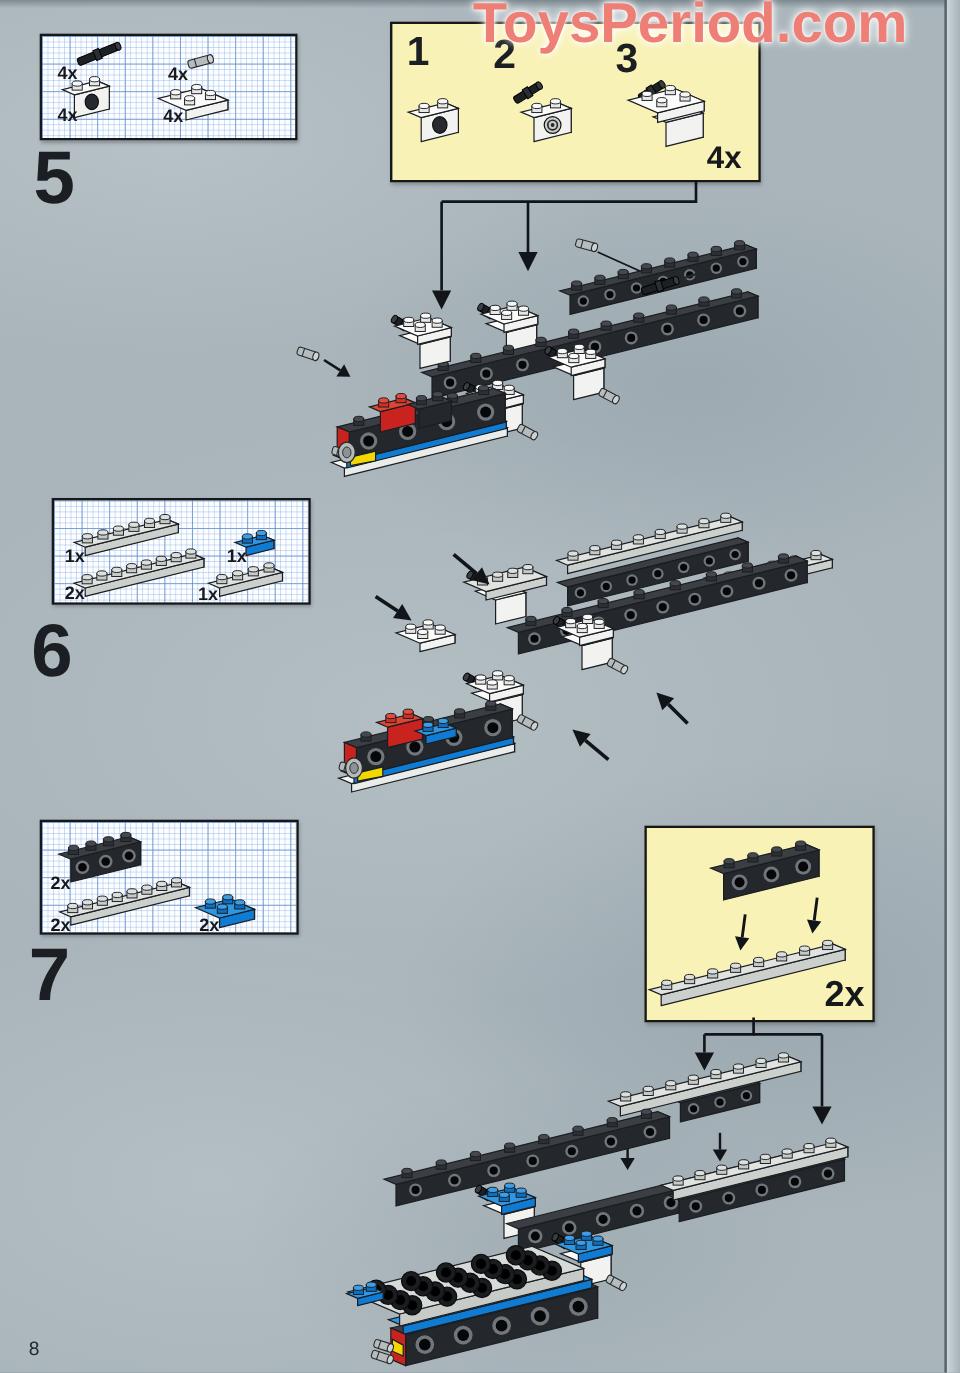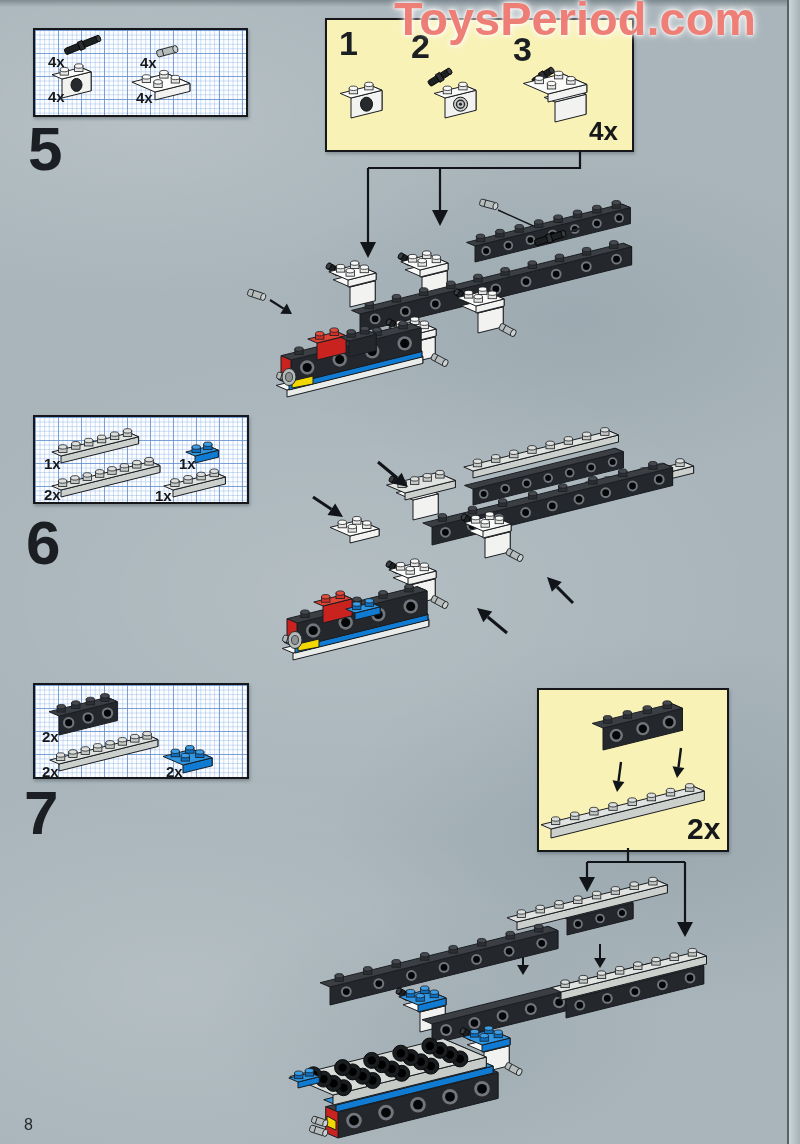--- a/index.html
+++ b/index.html
@@ -376,21 +376,21 @@
         <rect x="0" y="-3.4" width="16" height="6.8" rx="2" fill="#b6bcbc" stroke="#26292c" stroke-width="0.9"></rect>
         <line x1="5.1" y1="-3.4" x2="5.1" y2="3.4" stroke="#26292c" stroke-width="0.9"></line>
         <ellipse cx="16" cy="0" rx="2.4" ry="3.6" fill="#cdd2d2" stroke="#26292c" stroke-width="0.9"></ellipse>
       </g>
       <g>
         <line x1="40" y1="160" x2="53.6" y2="168.6" stroke="#111418" stroke-width="2.2"></line>
         <polygon points="62,174 50.3,173.7 56.8,163.6" fill="#111418"></polygon>
       </g>
     </svg>
 
-  <section class="partsbox" style="left:33px;top:415px;width:212px;height:85px;">
+  <section class="partsbox" style="left:43px;top:415px;width:212px;height:85px;">
     <svg id="icons6" class="icons" width="212" height="85" viewBox="0 0 212 85">
         <polygon points="103.6,26.8 94.4,22.8 94.4,15.8 103.6,19.8" fill="#b2b6b2" stroke="#1a1d21" stroke-width="1"></polygon>
         <polygon points="26.0,46.0 103.6,26.8 103.6,19.8 26.0,39.0" fill="#ccd0cc" stroke="#1a1d21" stroke-width="1"></polygon>
         <polygon points="26.0,39.0 103.6,19.8 94.4,15.8 16.8,35.0" fill="#e0e3df" stroke="#1a1d21" stroke-width="1"></polygon>
         <rect x="23.6" y="29.9" width="8.4" height="5.5" fill="#c6cac6" stroke="#1a1d21" stroke-width="0.8"></rect>
         <ellipse cx="27.8" cy="29.9" rx="4.2" ry="2.2" fill="#dcdfdc" stroke="#1a1d21" stroke-width="0.8"></ellipse>
         <rect x="36.6" y="26.7" width="8.4" height="5.5" fill="#c6cac6" stroke="#1a1d21" stroke-width="0.8"></rect>
         <ellipse cx="40.8" cy="26.7" rx="4.2" ry="2.2" fill="#dcdfdc" stroke="#1a1d21" stroke-width="0.8"></ellipse>
         <rect x="49.5" y="23.5" width="8.4" height="5.5" fill="#c6cac6" stroke="#1a1d21" stroke-width="0.8"></rect>
         <ellipse cx="53.7" cy="23.5" rx="4.2" ry="2.2" fill="#dcdfdc" stroke="#1a1d21" stroke-width="0.8"></ellipse>

